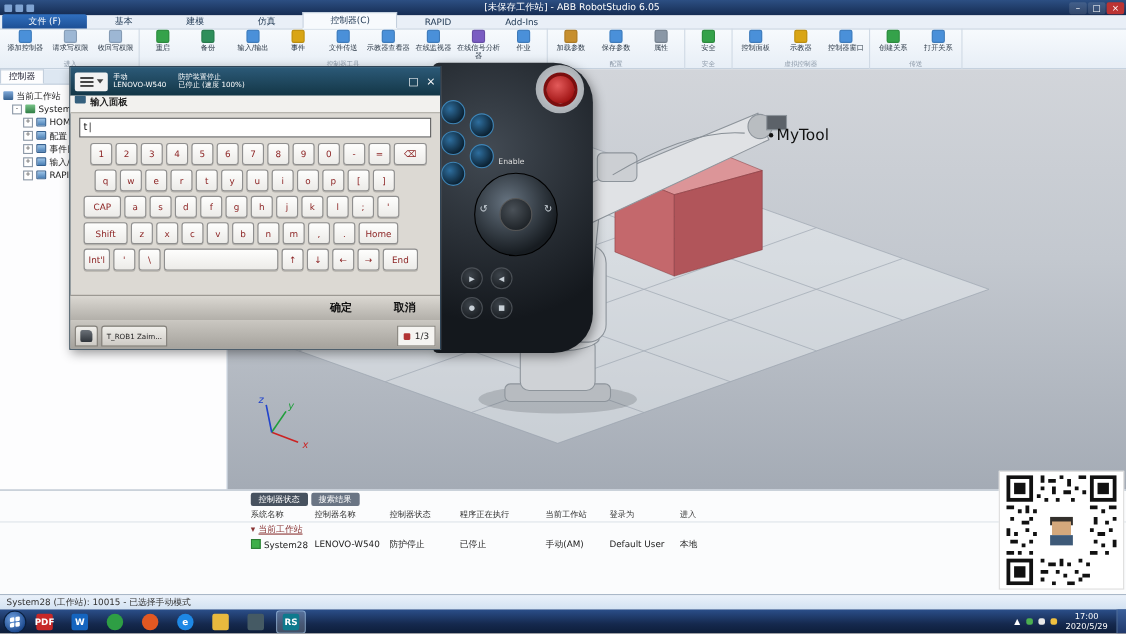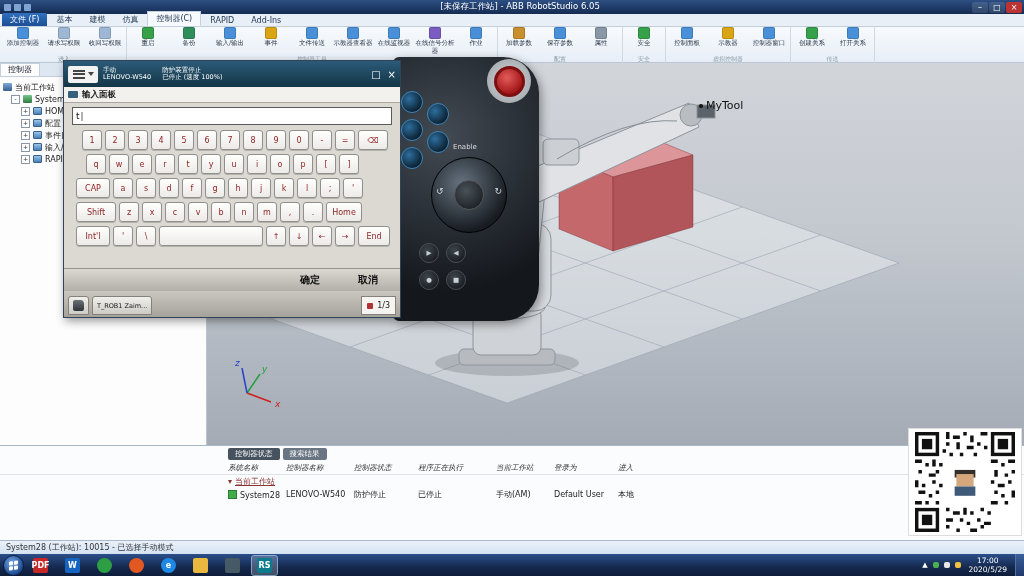--- a/index.html
+++ b/index.html
@@ -12,21 +12,21 @@
   .tb-qat{display:flex;gap:3px;margin-left:4px;}
   .tb-qat span{width:7px;height:7px;background:#7fa3d2;border-radius:1px;display:block;}
   .win-title{position:absolute;left:16px;right:0;text-align:center;font-size:8.5px;pointer-events:none;}
   .win-controls{margin-left:auto;display:flex;gap:1px;margin-right:2px;z-index:2;}
   .wc{width:16px;height:11px;font-size:8px;line-height:11px;text-align:center;background:rgba(255,255,255,.12);border-radius:2px;}
   .wc-close{background:#b33;}
 
   
   .menutabs{position:absolute;left:0;top:14px;width:1024px;height:13px;background:#e9eff7;
     border-bottom:1px solid #c3cfdd;display:flex;align-items:flex-end;gap:1px;padding-left:2px;box-sizing:border-box;}
-  .mtab{font-size:8px;color:#223a55;padding:1px 8px;white-space:nowrap;}
+  .mtab{font-size:8px;color:#223a55;padding:1px 24px;white-space:nowrap;}
   .mtab.file{background:linear-gradient(#3070c0,#1d4f94);color:#fff;border-radius:2px 2px 0 0;}
   .mtab.active{background:#f7fafd;border:1px solid #c3cfdd;border-bottom:1px solid #f7fafd;}
 
   
   .ribbon{position:absolute;left:0;top:27px;width:1024px;height:36px;box-sizing:border-box;
     background:linear-gradient(#f7fafd,#e7eef6);border-bottom:1px solid #b9c6d6;
     display:flex;align-items:center;padding:1px 2px;}
   .rgroup{display:flex;flex-direction:column;border-right:1px solid #cfd9e4;padding:0 1px;}
   .rbtns{display:flex;align-items:flex-start;gap:1px;}
   .rbtn{width:40px;display:flex;flex-direction:column;align-items:center;padding-top:1px;border-radius:2px;}
@@ -46,21 +46,21 @@
   .texp{width:7px;height:7px;border:1px solid #8a97a6;background:#fff;font-size:6px;line-height:6px;text-align:center;color:#333;box-sizing:content-box;}
   .tico{width:9px;height:8px;border-radius:1px;display:block;}
   .tico.ws{background:linear-gradient(#7fa8d8,#35608f);}
   .tico.sysico{background:linear-gradient(#79c489,#2e7c44);}
   .tico.folder{background:linear-gradient(#9cc4e8,#4a7fb5);border:1px solid #35608f;box-sizing:border-box;}
 
   
   .viewport{position:absolute;left:207px;top:63px;width:817px;height:382px;
     background:linear-gradient(180deg,#d2d5da 0%,#c3c8cf 45%,#a4abb5 100%);overflow:hidden;}
   .vp-svg{position:absolute;left:0;top:0;width:817px;height:382px;}
-  .mytool{position:absolute;left:492px;top:36px;font-size:11px;color:#111;display:flex;align-items:center;gap:3px;}
+  .mytool{position:absolute;left:492px;top:52px;font-size:14px;color:#111;display:flex;align-items:center;gap:3px;}
   .mytool i{width:4px;height:4px;background:#111;border-radius:50%;display:block;}
 
   
   .pendant{position:absolute;left:63px;top:60px;width:476px;height:262px;z-index:20;
     filter:drop-shadow(2px 3px 5px rgba(0,0,0,.4));}
   .hw{position:absolute;left:330px;top:-3px;width:146px;height:264px;
     background:radial-gradient(circle at 35% 30%,#424a53,#14181d 75%);border-radius:6px 36px 36px 6px;}
   .hw-winctl{position:absolute;top:6px;right:16px;color:#eee;font-size:9px;display:flex;gap:8px;}
   .hwbtn{position:absolute;width:20px;height:20px;border-radius:50%;
     background:radial-gradient(circle at 35% 35%,#2e6e9e,#0c2233 72%);border:1px solid #3d85b8;}
@@ -83,21 +83,21 @@
   .pscreen{position:absolute;left:0;top:0;width:338px;height:258px;background:#dcd9d3;
     border:1px solid #2f4456;box-sizing:border-box;display:flex;flex-direction:column;}
   .ptitle{height:26px;background:linear-gradient(#2c5a78,#133646);display:flex;align-items:center;gap:5px;
     padding:0 4px;color:#fff;flex:none;}
   .pmenu{width:30px;height:17px;background:#f2f2f2;border-radius:2px;display:flex;align-items:center;justify-content:center;gap:3px;}
   .bars{width:12px;height:9px;background:repeating-linear-gradient(#444 0 2px,transparent 2px 3.5px);display:block;}
   .caret{width:0;height:0;border-left:3px solid transparent;border-right:3px solid transparent;border-top:4px solid #444;}
   .pstat{font-size:6.5px;line-height:7.5px;white-space:nowrap;}
   .pstat2{margin-left:6px;}
   .pticons{margin-left:auto;display:flex;gap:7px;font-size:10px;align-items:center;}
-  .papp{height:15px;background:#f2f1ee;border-bottom:1px solid #a9a69f;display:flex;align-items:center;gap:4px;
+  .papp{height:15px;background:#f2f1ee;border-bottom:1px solid #a9a69f;display:flex;align-items:flex-start;gap:4px;
     padding-left:4px;font-size:8.5px;font-weight:bold;color:#1c1c1c;flex:none;}
   .papp-ico{width:10px;height:7px;background:#35607d;border-radius:1px;display:block;}
   .pinput{padding:4px 8px 2px;flex:none;}
   .pfield{height:16px;background:#fff;border:1px solid #5a5a5a;font-size:9px;color:#111;
     display:flex;align-items:center;padding-left:3px;}
   .caret-blink{color:#333;margin-left:1px;}
   .kbd{flex:1;padding:3px 6px 0;}
   .krow{display:flex;gap:3px;margin-bottom:4px;}
   .krow:nth-of-type(1){padding-left:12px}
   .krow:nth-of-type(2){padding-left:16px}
@@ -120,21 +120,21 @@
     align-items:center;gap:4px;padding:0 5px;font-size:8px;color:#222;box-sizing:border-box;}
   .qdot{width:6px;height:6px;background:#b23333;border-radius:1px;display:block;}
 
   
   .bottompanel{position:absolute;left:0;top:445px;width:1024px;height:95px;background:#fbfcfd;
     border-top:1px solid #a9b6c4;box-sizing:border-box;font-size:8px;}
   .bp-tabs{display:flex;gap:3px;padding:2px 0 2px 228px;}
   .bp-tab{background:#6a7584;color:#fff;font-size:7.5px;padding:1px 7px;border-radius:2px;}
   .bp-tab.active{background:#47525f;}
   .bp-header{display:flex;padding-left:228px;height:12px;align-items:center;color:#333;
-    border-bottom:1px solid #dde3ea;font-size:7.5px;font-style:italic;}
+    border-bottom:1px solid #dde3ea;font-size:7.5px;}
   .bp-header div,.bp-row div{flex:none;overflow:hidden;white-space:nowrap;}
   .bp-header div:nth-of-type(1),.bp-row div:nth-of-type(1){width:58px}
   .bp-header div:nth-of-type(2),.bp-row div:nth-of-type(2){width:68px}
   .bp-header div:nth-of-type(3),.bp-row div:nth-of-type(3){width:64px}
   .bp-header div:nth-of-type(4),.bp-row div:nth-of-type(4){width:78px}
   .bp-header div:nth-of-type(5),.bp-row div:nth-of-type(5){width:58px}
   .bp-header div:nth-of-type(6),.bp-row div:nth-of-type(6){width:64px}
   .bp-header div:nth-of-type(7),.bp-row div:nth-of-type(7){width:40px}
   .bp-group{padding-left:228px;height:13px;display:flex;align-items:center;gap:3px;color:#8a3434;}
   .bp-group .glbl{text-decoration:underline;}
@@ -545,21 +545,21 @@
             <div class="key">v</div>
             <div class="key">b</div>
             <div class="key">n</div>
             <div class="key">m</div>
             <div class="key">,</div>
             <div class="key">.</div>
             <div class="key" style="width: 36px;">Home</div>
           </div>
         <div class="krow">
 
-        <div class="key" style="width: 34px; text-align: right;">Int'l</div>
+        <div class="key" style="width: 24px; text-align: right;">Int'l</div>
             <div class="key">'</div>
             <div class="key">\</div>
             <div class="key" style="width: 104px;"></div>
             <div class="key">↑</div>
             <div class="key">↓</div>
             <div class="key">←</div>
             <div class="key">→</div>
             <div class="key" style="width: 32px;">End</div>
           </div>
       </div>

